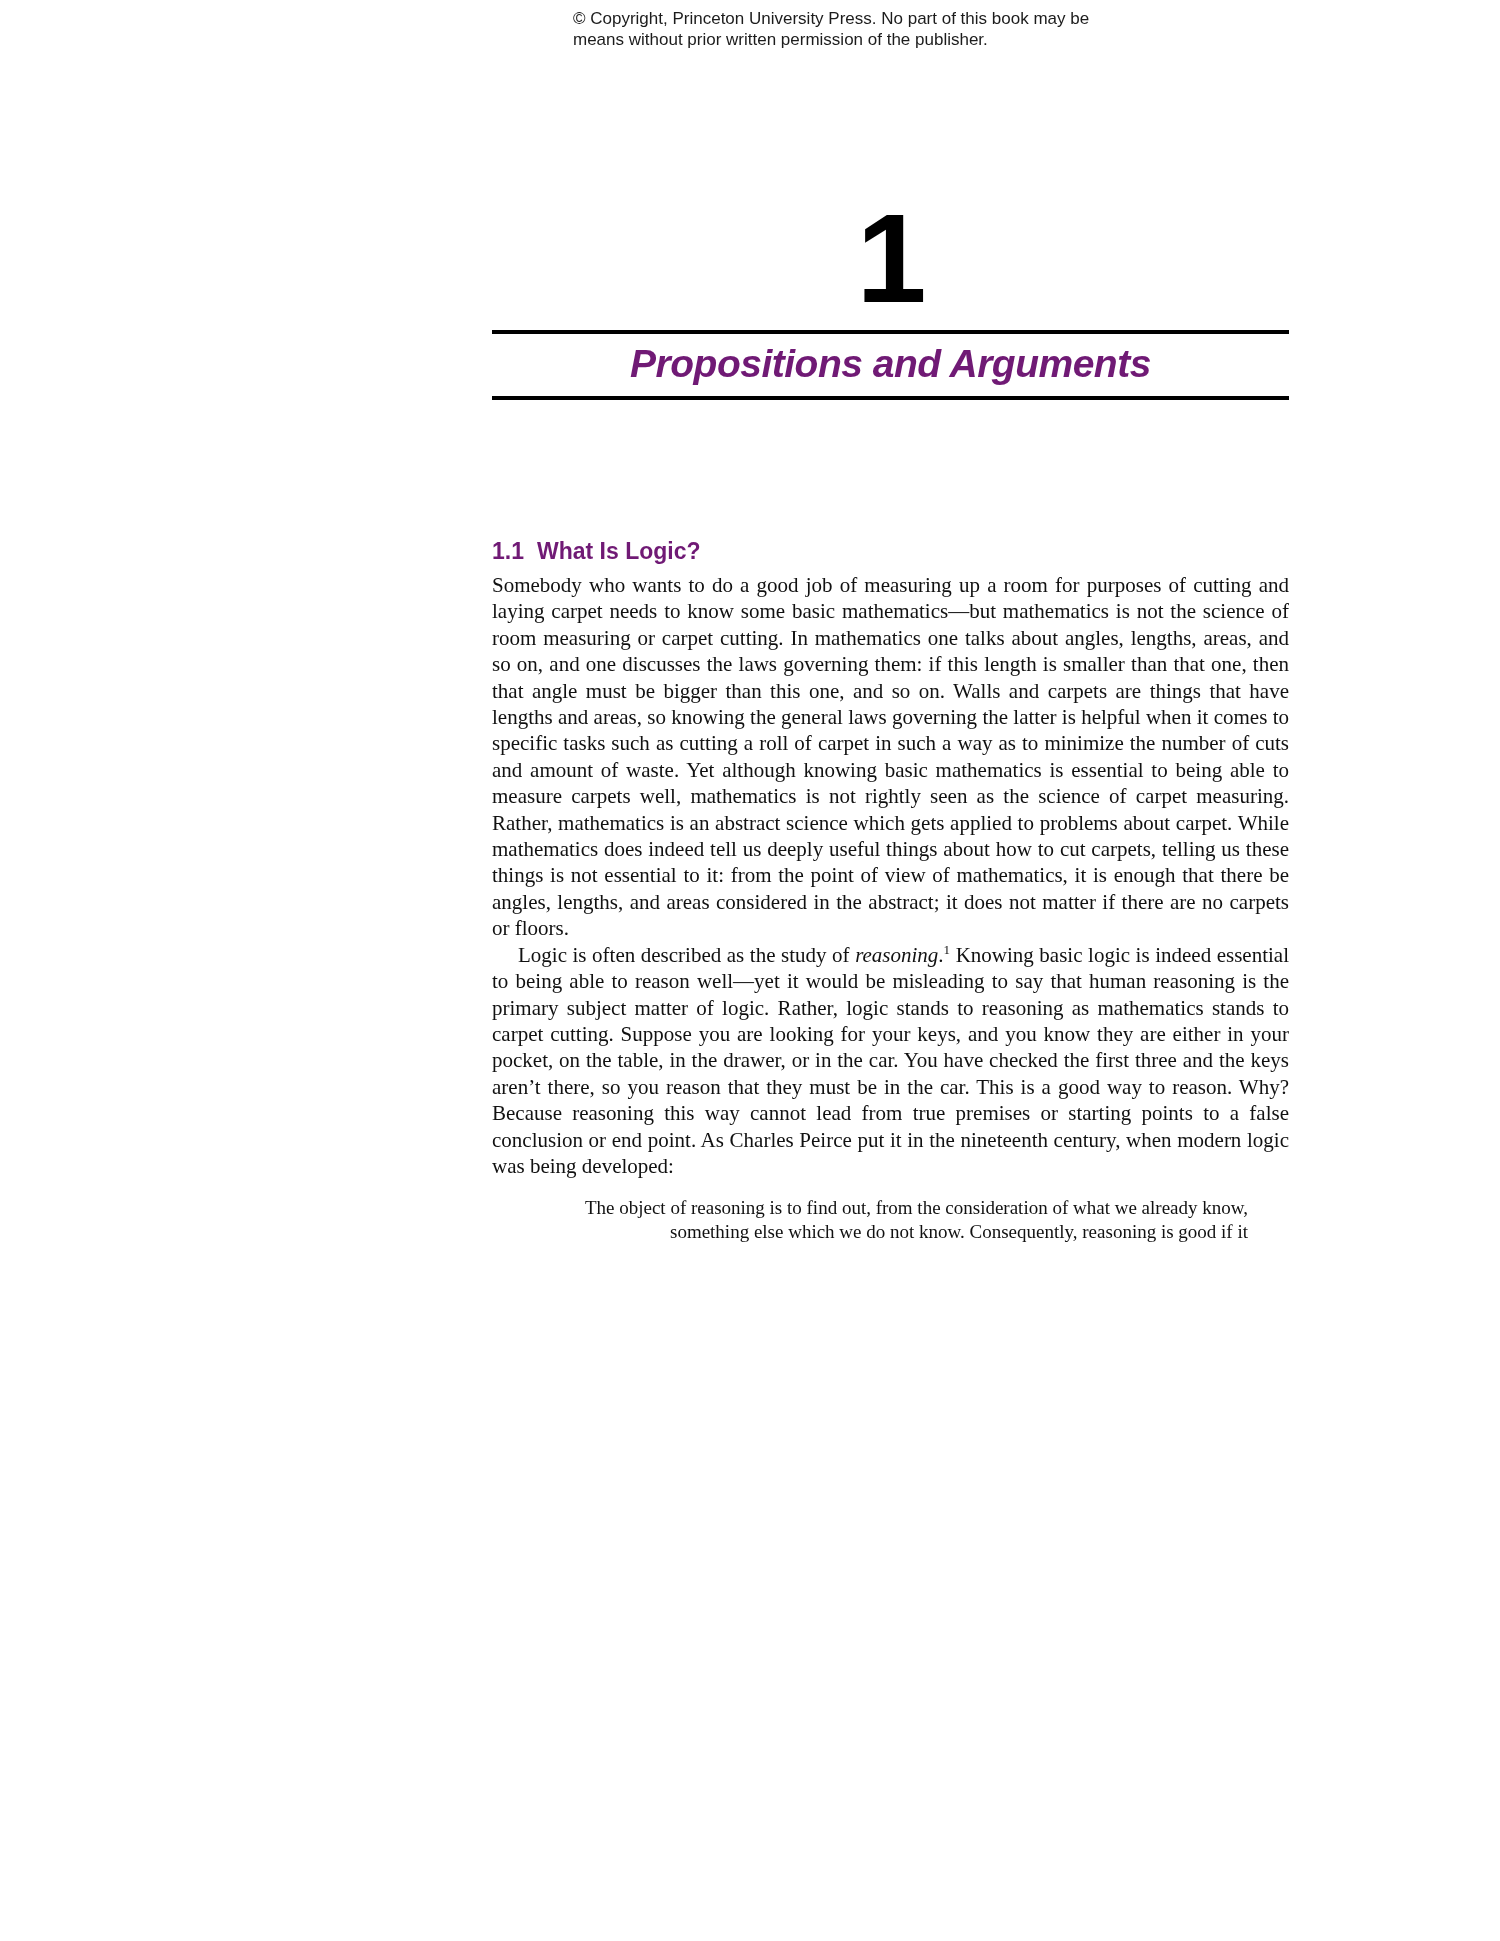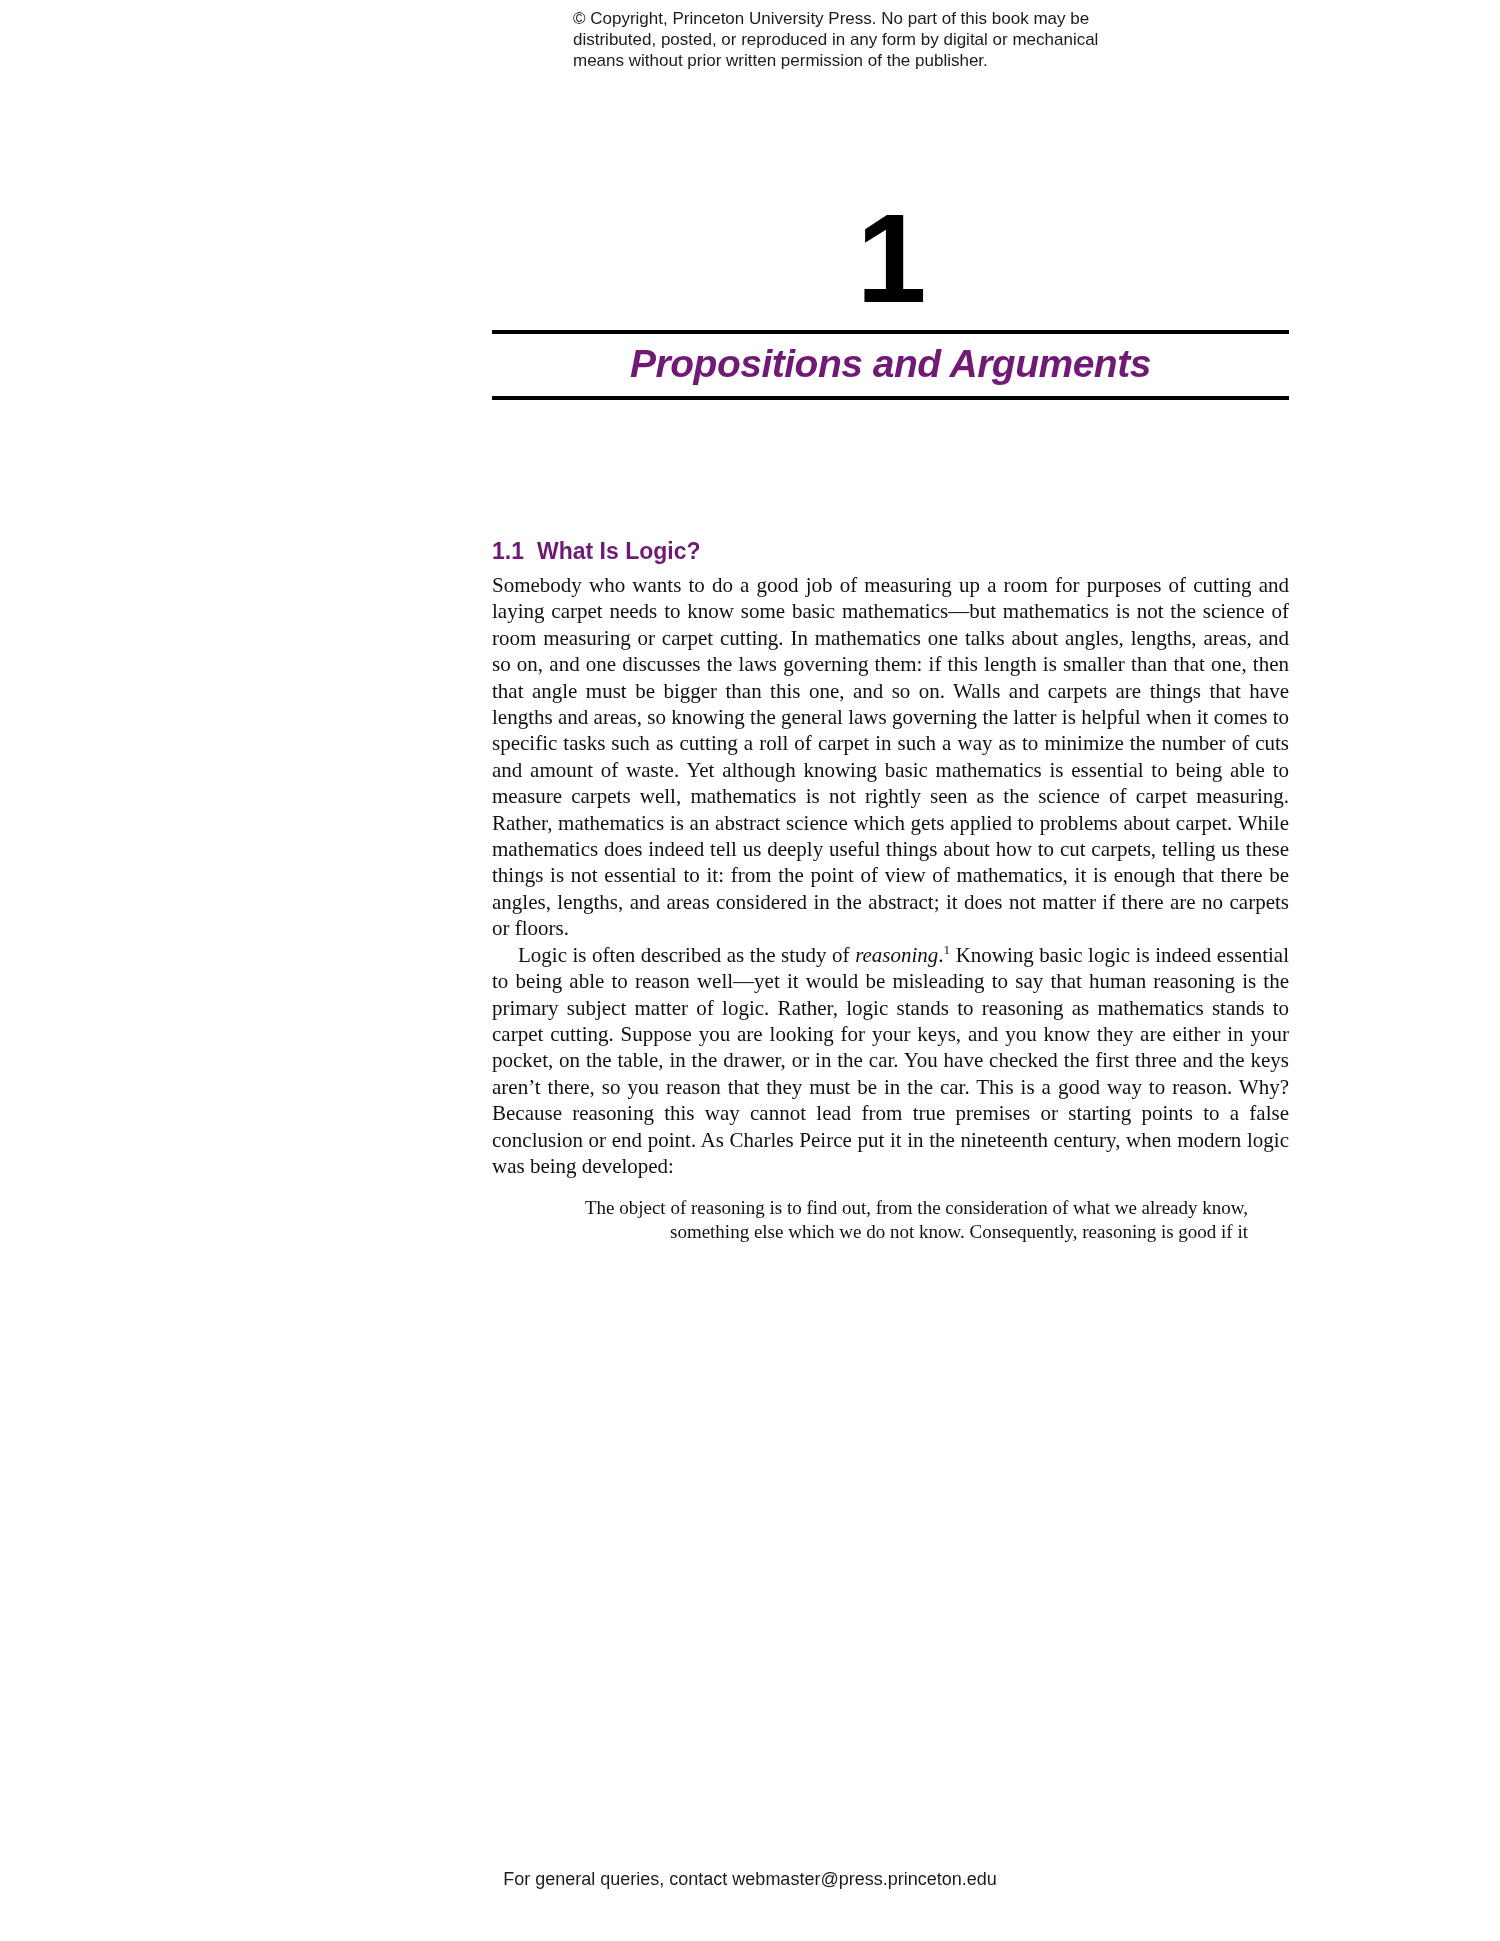--- a/index.html
+++ b/index.html
@@ -122,21 +122,20 @@
     color: #1c1c1c;
   }
 </style>
 </head>
 <body>
 
 <div class="page">
 
   <div class="copyright">
     <div>© Copyright, Princeton University Press. No part of this book may be</div>
-    <div>distributed, posted, or reproduced in any form by digital or mechanical</div>
     <div>means without prior written permission of the publisher.</div>
   </div>
 
   <div class="chapter-number">1</div>
 
   <div class="rule rule-top"></div>
 
   <h1 class="chapter-title">Propositions and Arguments</h1>
 
   <div class="rule rule-bottom"></div>
@@ -146,15 +145,14 @@
     <h2 class="section-heading"><span class="section-number">1.1</span><span>What Is Logic?</span></h2>
 
     <p class="body-para">Somebody who wants to do a good job of measuring up a room for purposes of cutting and laying carpet needs to know some basic mathematics—but mathematics is not the science of room measuring or carpet cutting. In mathematics one talks about angles, lengths, areas, and so on, and one discusses the laws governing them: if this length is smaller than that one, then that angle must be bigger than this one, and so on. Walls and carpets are things that have lengths and areas, so knowing the general laws governing the latter is helpful when it comes to specific tasks such as cutting a roll of carpet in such a way as to minimize the number of cuts and amount of waste. Yet although knowing basic mathematics is essential to being able to measure carpets well, mathematics is not rightly seen as the science of carpet measuring. Rather, mathematics is an abstract science which gets applied to problems about carpet. While mathematics does indeed tell us deeply useful things about how to cut carpets, telling us these things is not essential to it: from the point of view of mathematics, it is enough that there be angles, lengths, and areas considered in the abstract; it does not matter if there are no carpets or floors.</p>
 
     <p class="body-para indent"><span>Logic is often described as the study of </span><em>reasoning</em><span>.</span><sup>1</sup><span> Knowing basic logic is indeed essential to being able to reason well—yet it would be misleading to say that human reasoning is the primary subject matter of logic. Rather, logic stands to reasoning as mathematics stands to carpet cutting. Suppose you are looking for your keys, and you know they are either in your pocket, on the table, in the drawer, or in the car. You have checked the first three and the keys aren’t there, so you reason that they must be in the car. This is a good way to reason. Why? Because reasoning this way cannot lead from true premises or starting points to a false conclusion or end point. As Charles Peirce put it in the nineteenth century, when modern logic was being developed:</span></p>
 
     <p class="block-quote">The object of reasoning is to find out, from the consideration of what we already know, something else which we do not know. Consequently, reasoning is good if it</p>
 
   </div>
 
-  <div class="footer">For general queries, contact webmaster@press.princeton.edu</div>
 
 </div>
 
 </body></html>

